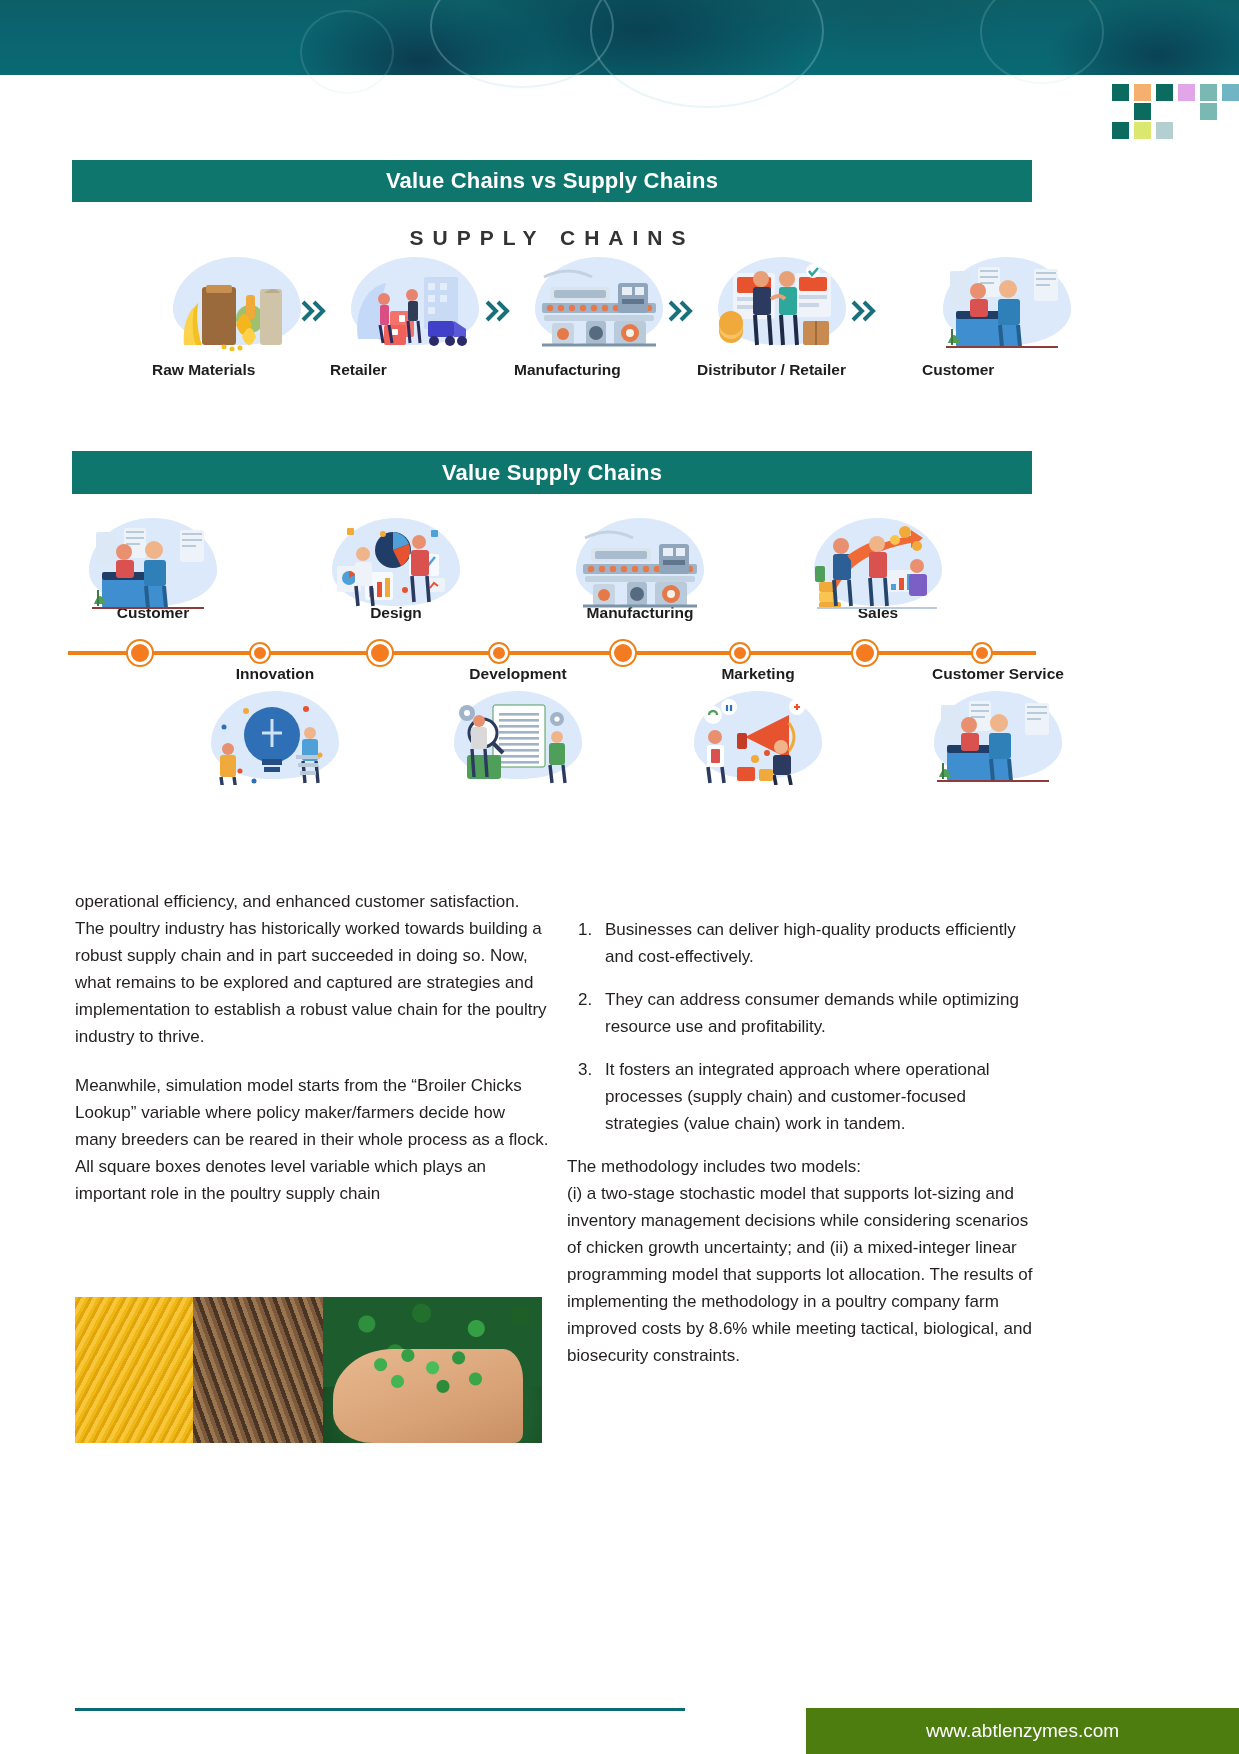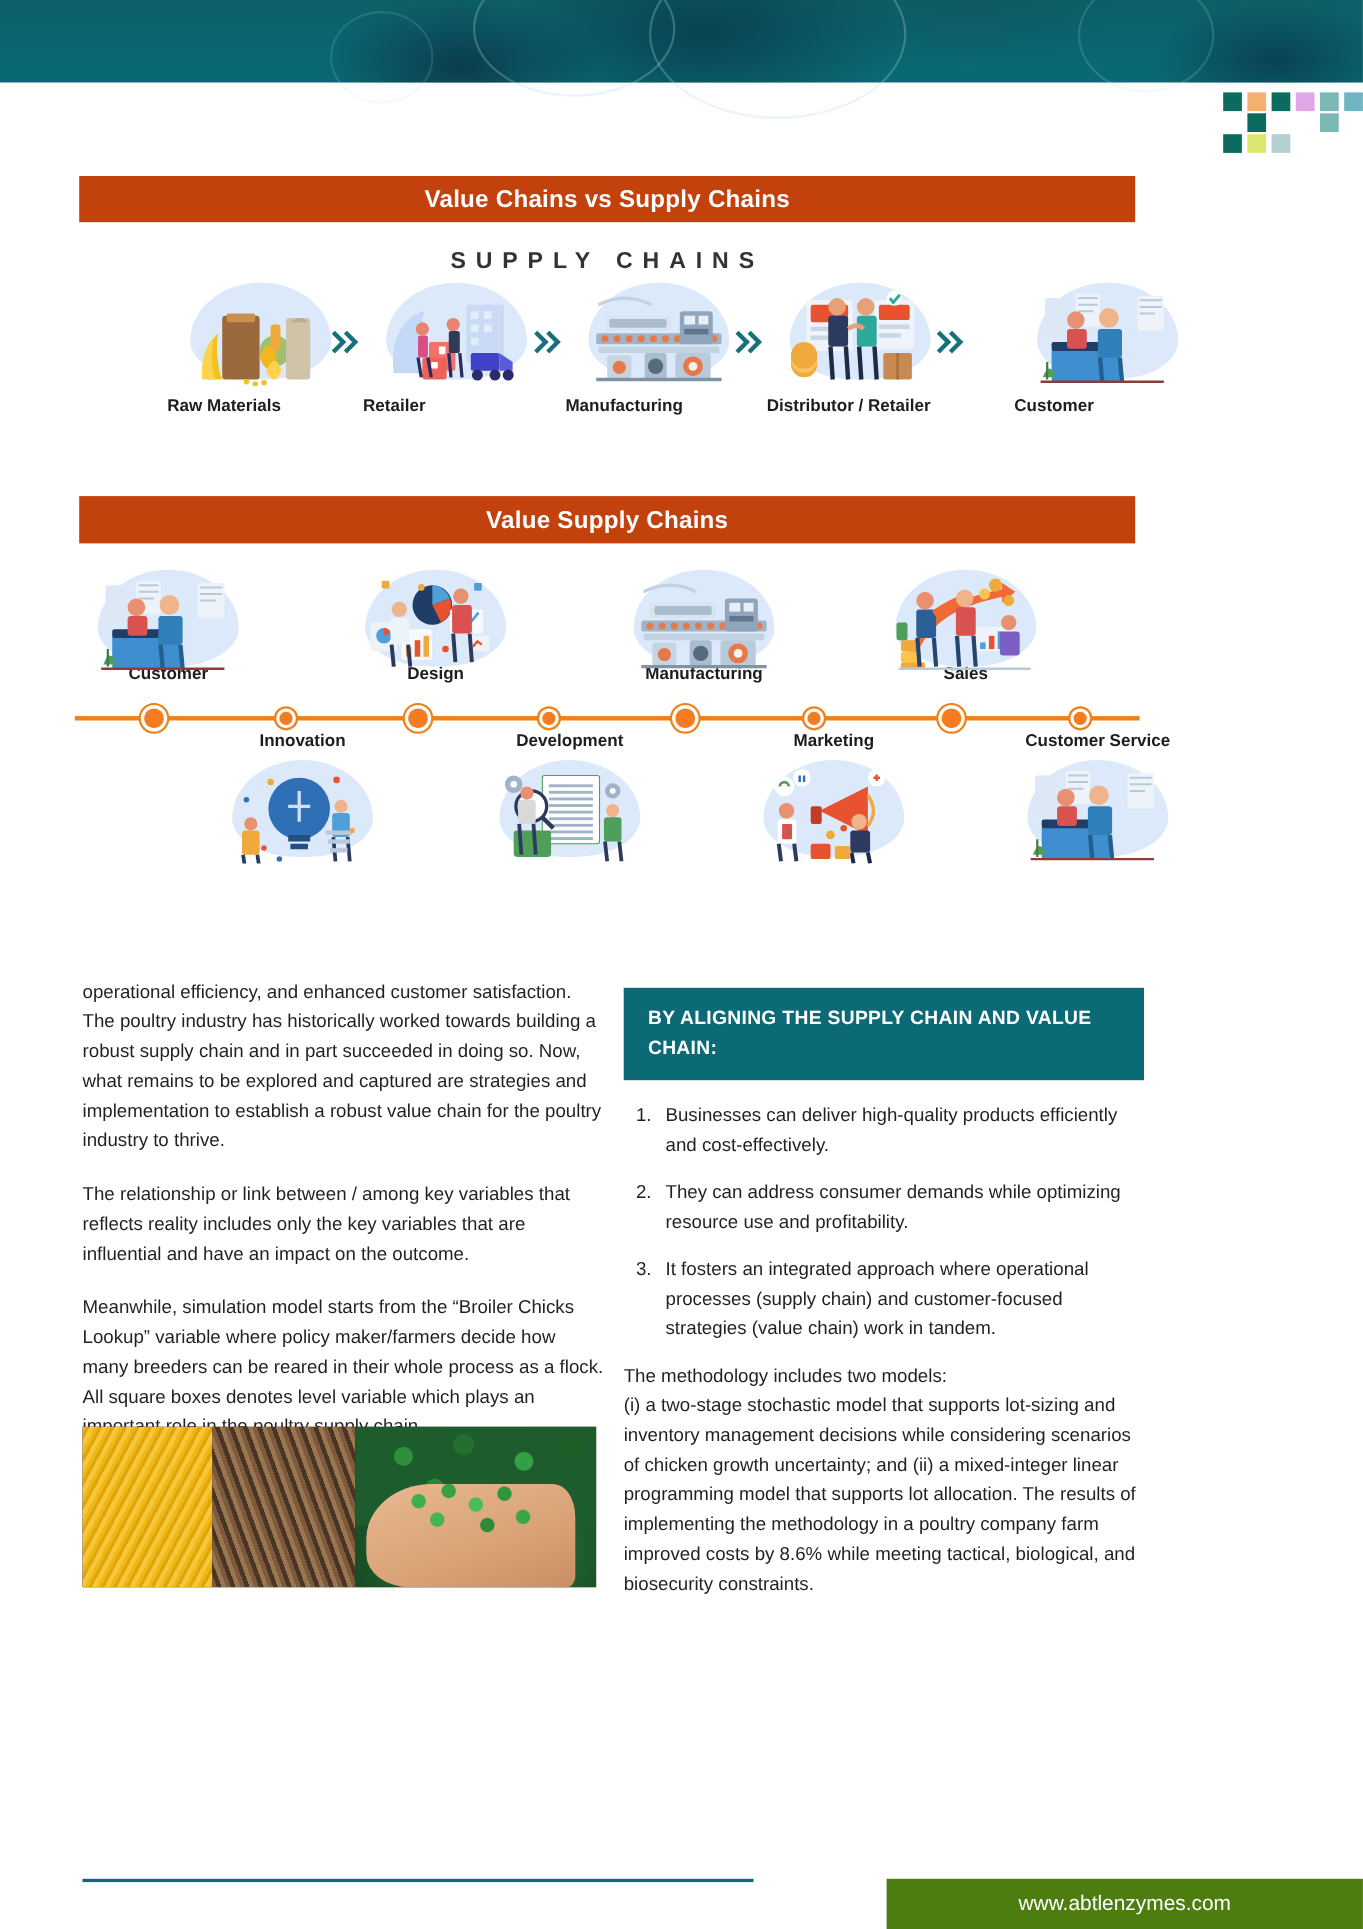--- a/index.html
+++ b/index.html
@@ -24,21 +24,21 @@
   .header-band .bub.b2{left:590px;top:-46px;width:230px;height:150px;}
   .header-band .bub.b3{left:980px;top:-20px;width:120px;height:100px;border-color:rgba(180,220,225,.18);}
   .header-band .bub.b4{left:300px;top:10px;width:90px;height:80px;border-color:rgba(180,220,225,.15);}
 
   
   .deco{position:absolute;left:1112px;top:84px;width:126px;height:48px;}
   .deco span{position:absolute;display:block;}
 
   
   .sec-bar{
-    position:absolute;background:#c2410c;color:#fff;
+    position:absolute;background:#0f766e;color:#fff;
     display:flex;align-items:center;justify-content:center;
     font-weight:bold;letter-spacing:.2px;
   }
   #bar-vcsc{left:72px;top:160px;width:960px;height:42px;font-size:22px;}
   #bar-vsc{left:72px;top:451px;width:960px;height:43px;font-size:22px;}
 
   
   .sc-title{
     position:absolute;left:72px;top:226px;width:960px;text-align:center;
     font-size:21px;font-weight:bold;color:#333;letter-spacing:9px;
@@ -562,35 +562,33 @@
           <path d="M6,84 q6,-16 12,0 Z" fill="#4f9e5a"></path>
           <path d="M10,70 v16" fill="none" stroke="#3d7a46" stroke-width="2"></path>
           <path d="M4,88 h112" fill="none" stroke="#8f3b3b" stroke-width="2.2"></path>
         </svg>
       </div>
     </div>
   </div>
 
 <div class="col-left">
   <p class="para">operational efficiency, and enhanced customer satisfaction. The poultry industry has historically worked towards building a robust supply chain and in part succeeded in doing so. Now, what remains to be explored and captured are strategies and implementation to establish a robust value chain for the poultry industry to thrive.</p>
-  <p class="para">The relationship or link between / among key variables that reflects reality includes only the  key variables that are influential and have an impact on the outcome.</p>
   <p class="para">Meanwhile, simulation model starts from the “Broiler Chicks Lookup” variable where policy maker/farmers decide how many breeders can be reared in their whole process as a flock. All square boxes denotes level variable which plays an important role in the poultry supply chain</p>
 </div>
 
 <div class="photo">
   <span class="seg s1"></span>
   <span class="seg s2"></span>
   <span class="seg s3"></span>
   <span class="grnmass"></span>
   <span class="hand"></span>
   <span class="pellets"></span>
 </div>
 
 <div class="col-right">
-  <div class="rt-head">BY ALIGNING THE SUPPLY CHAIN AND VALUE CHAIN:</div>
   <ol class="rt-list" id="rt-list">
       <li>Businesses can deliver high-quality products efficiently and cost-effectively.</li>
       <li>They can address consumer demands while optimizing resource use and profitability.</li>
       <li>It fosters an integrated approach where operational processes (supply chain) and customer-focused strategies (value chain) work in tandem.</li>
     </ol>
   <p class="rt-after" id="rt-closing">The methodology includes two models:<br>(i) a two-stage stochastic model that supports lot-sizing and inventory management decisions while considering scenarios of chicken growth uncertainty; and (ii) a mixed-integer linear programming model that supports lot allocation. The results of implementing the methodology in a poultry company farm improved costs by 8.6% while meeting tactical, biological, and biosecurity constraints.</p>
 </div>
 
 <div class="foot-rule"></div>
 <div class="foot-box">www.abtlenzymes.com</div>

